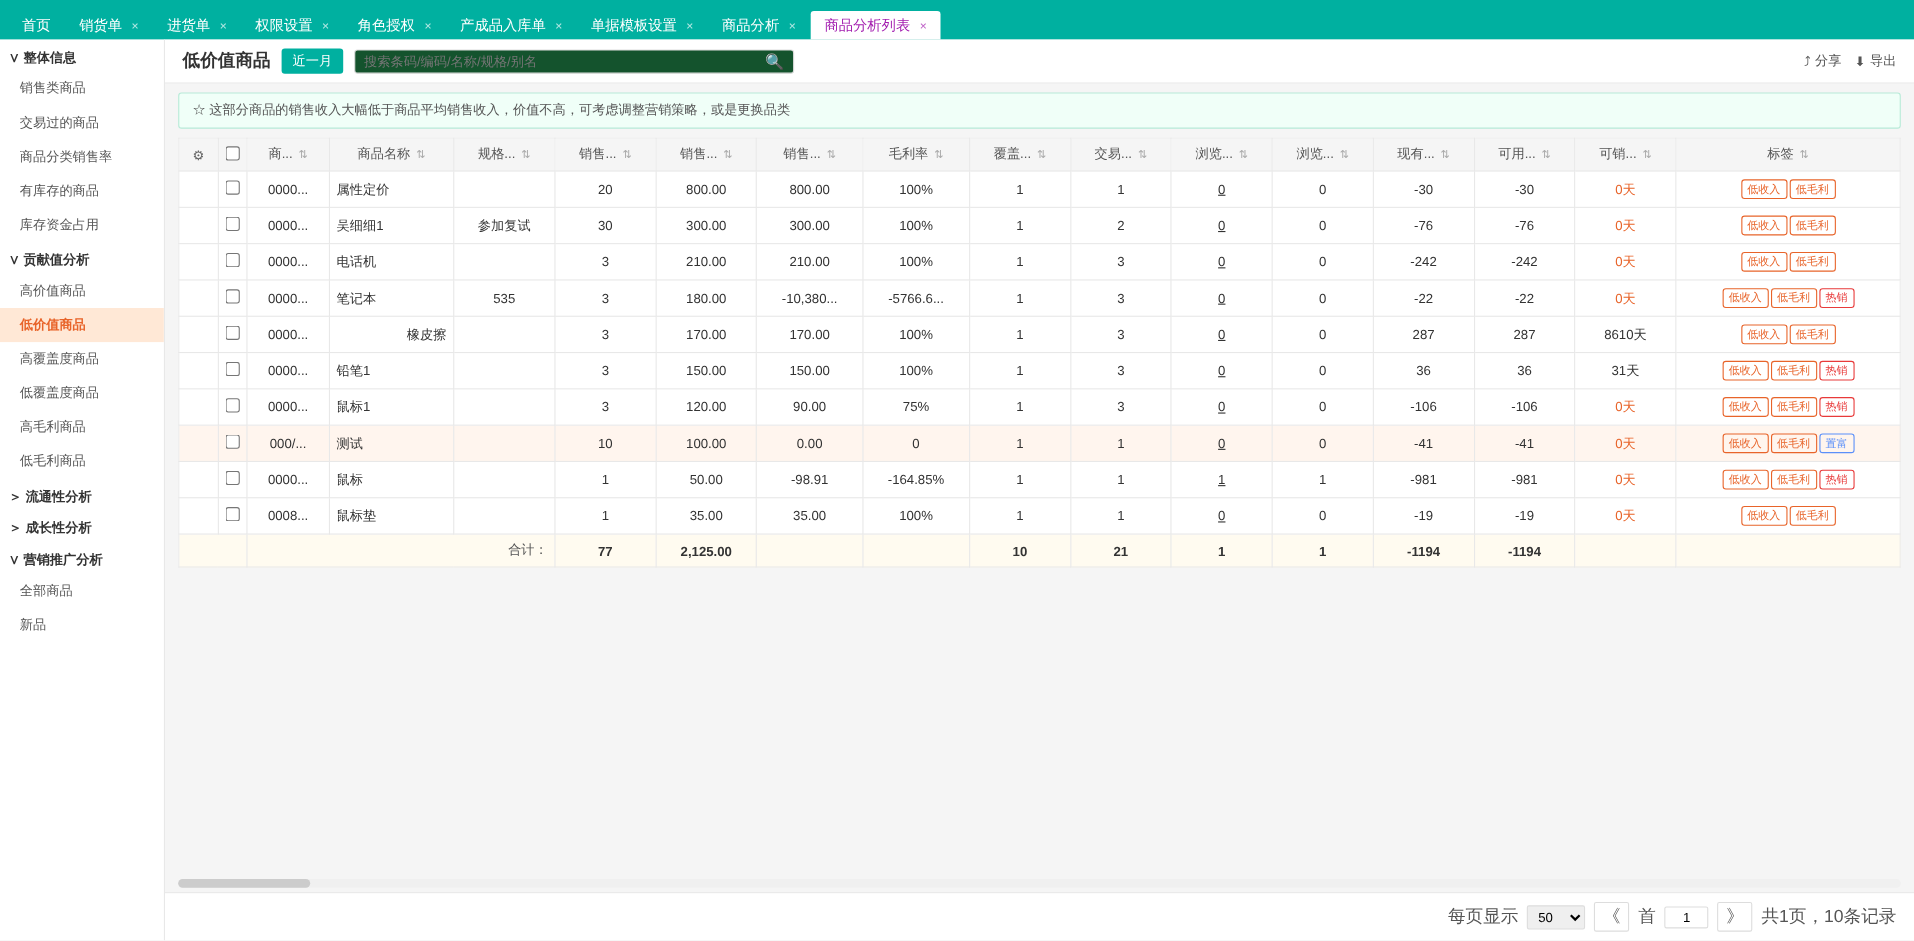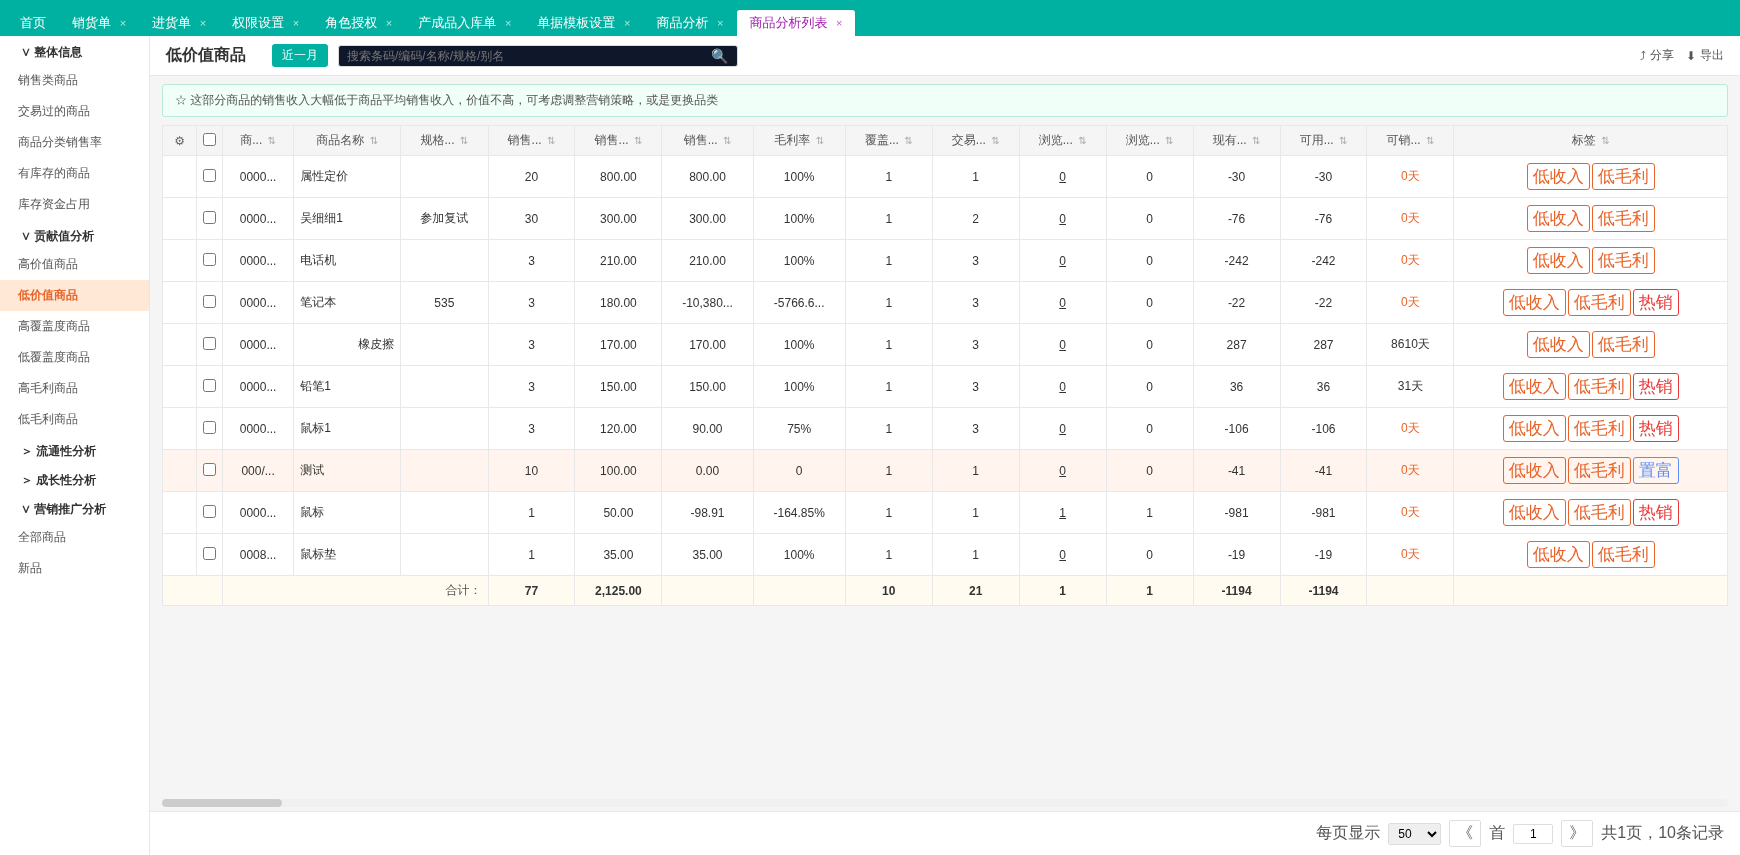--- a/index.html
+++ b/index.html
@@ -33,21 +33,21 @@
 
     
     .sidebar {
       width: 150px;
       background: #fff;
       border-right: 1px solid #e8e8e8;
       overflow-y: auto;
       flex-shrink: 0;
     }
     .sidebar-group-label {
-      padding: 8px 21px 4px;
+      padding: 8px 8px 4px;
       color: #333;
       font-weight: bold;
       font-size: 12px;
       display: flex;
       align-items: center;
       gap: 4px;
     }
     .sidebar-item {
       padding: 7px 10px 7px 18px;
       color: #555;
@@ -80,29 +80,28 @@
       color: #333;
     }
     .time-btn {
       background: #00b0a0;
       color: #fff;
       border: none;
       padding: 3px 10px;
       border-radius: 3px;
       cursor: pointer;
       font-size: 12px;
-      margin-left: 16px;
     }
     .search-box {
       display: flex;
       align-items: center;
       border: 1px solid #ddd;
       border-radius: 3px;
       padding: 2px 8px;
-      background: #0f172a;
+      background: #14532d;
       gap: 6px;
       flex: 1;
       max-width: 400px;
     }
     .search-box input {
       border: none;
       outline: none;
       font-size: 12px;
       color: #999;
       width: 100%;
@@ -167,21 +166,21 @@
       text-align: center;
       color: #333;
       font-size: 12px;
       white-space: nowrap;
     }
     tbody tr.highlighted { background: #fff5ee; }
     .tag {
       display: inline-block;
       padding: 1px 5px;
       border-radius: 3px;
-      font-size: 17px;
+      font-size: 10px;
       margin: 1px;
     }
     .tag-orange { color: #e8642a; border: 1px solid #e8642a; }
     .tag-blue { color: #5b8ff9; border: 1px solid #5b8ff9; }
     .tag-red { color: #e83a3a; border: 1px solid #e83a3a; }
 
     .link-underline { text-decoration: underline; color: #333; cursor: pointer; }
     .day-zero { color: #e8642a; }
     .total-row td {
       background: #fffbf0;

